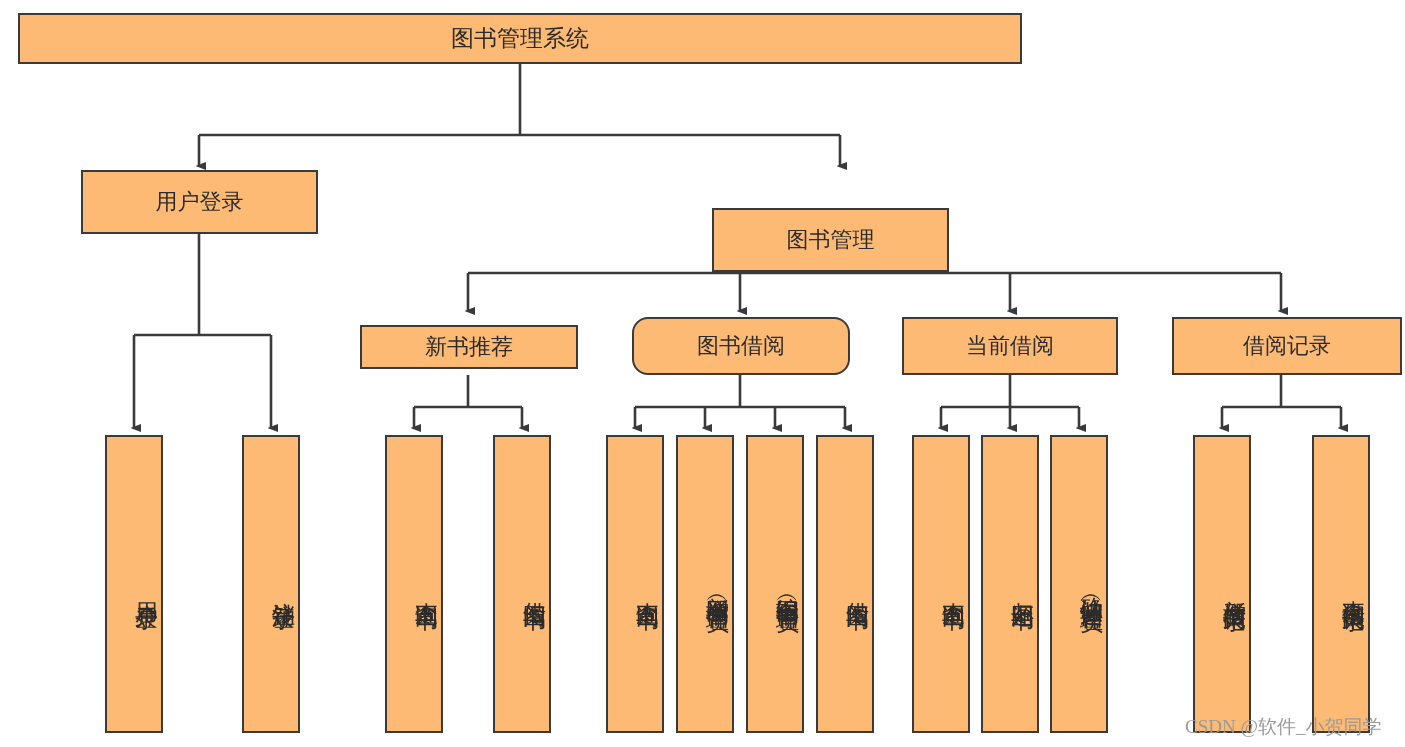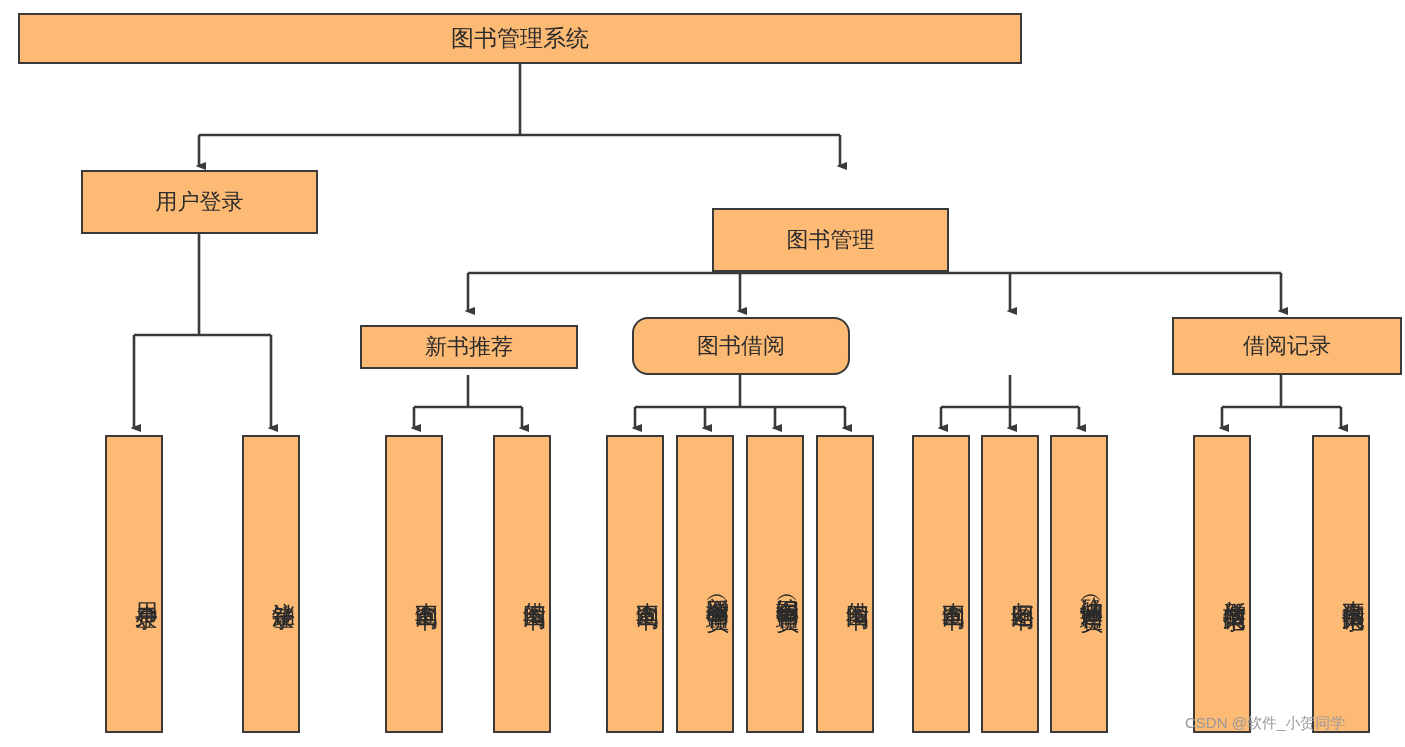--- a/index.html
+++ b/index.html
@@ -43,24 +43,24 @@
   }
   .node.v span{
     writing-mode:vertical-rl;
     text-orientation:upright;
     display:block;
   }
   .watermark{
     position:absolute;
     left:1185px;
     top:714px;
-    font-size:15px;
+    font-size:19px;
     color:#9a9a9a;
     white-space:nowrap;
-    font-family:Liberation Sans, sans-serif;
+    font-family:Liberation Serif, serif;
   }
 </style>
 </head>
 <body>
 
 <div id="canvas">
 
   <svg class="lines" viewBox="0 0 1405 747" xmlns="http://www.w3.org/2000/svg">
     <defs>
       <marker id="arrow" markerWidth="10" markerHeight="10" refX="4" refY="7" orient="auto" markerUnits="userSpaceOnUse">
@@ -121,20 +121,23 @@
   <div class="node h" style="left:712px;top:170px;width:237px;height:64px;margin-top:38px;">
     <span>图书管理</span>
   </div>
 
   <div class="node h" style="left:360px;top:325px;width:218px;height:44px;">
     <span>新书推荐</span>
   </div>
   <div class="node h" style="left:632px;top:317px;width:218px;height:58px;border-radius:16px;">
     <span>图书借阅</span>
   </div>
+  <div class="node h" style="left:902px;top:317px;width:216px;height:58px;">
+    <span>当前借阅</span>
+  </div>
   <div class="node h" style="left:1172px;top:317px;width:230px;height:58px;justify-content:center;">
     <span>借阅记录</span>
   </div>
 
   <div class="node v" style="left:105px;top:435px;width:58px;height:298px;">
     <span>用户登录</span>
   </div>
   <div class="node v" style="left:242px;top:435px;width:58px;height:298px;">
     <span>注销登录</span>
   </div>

